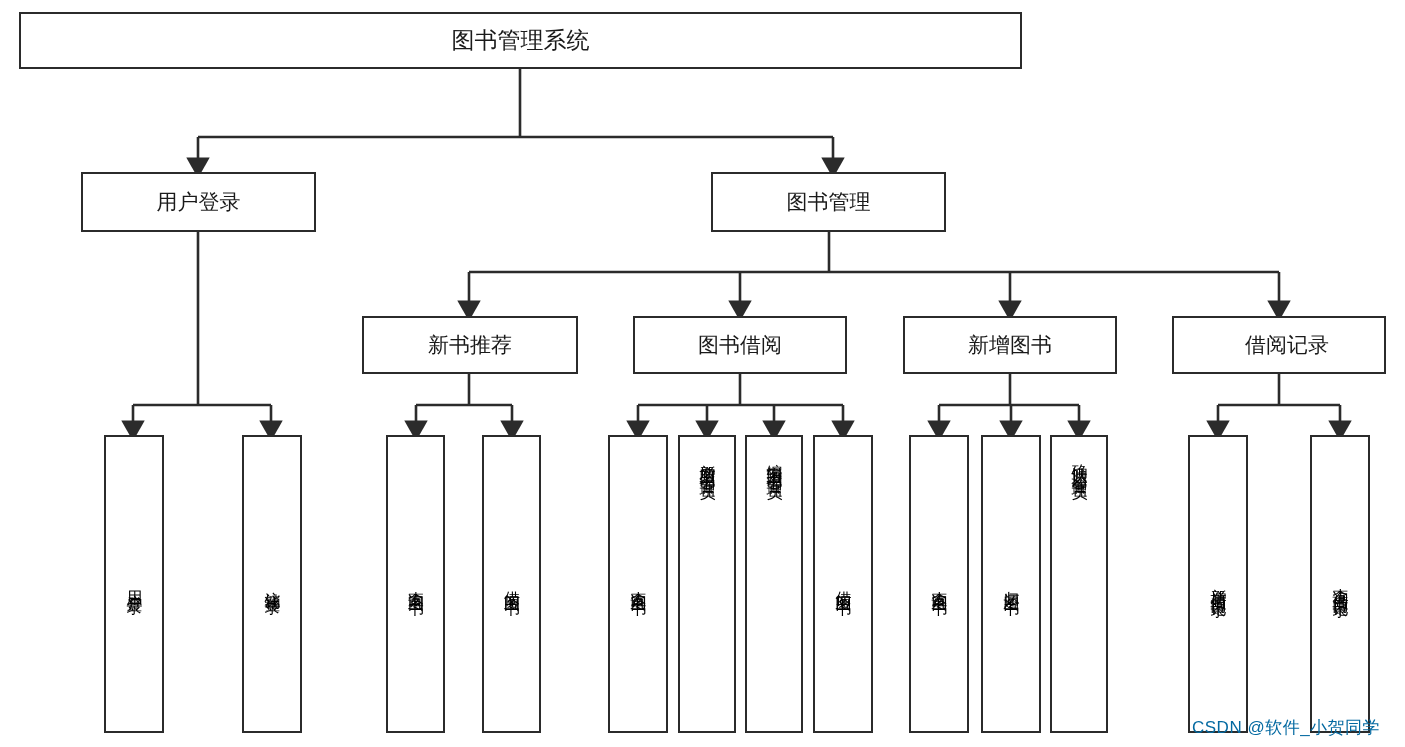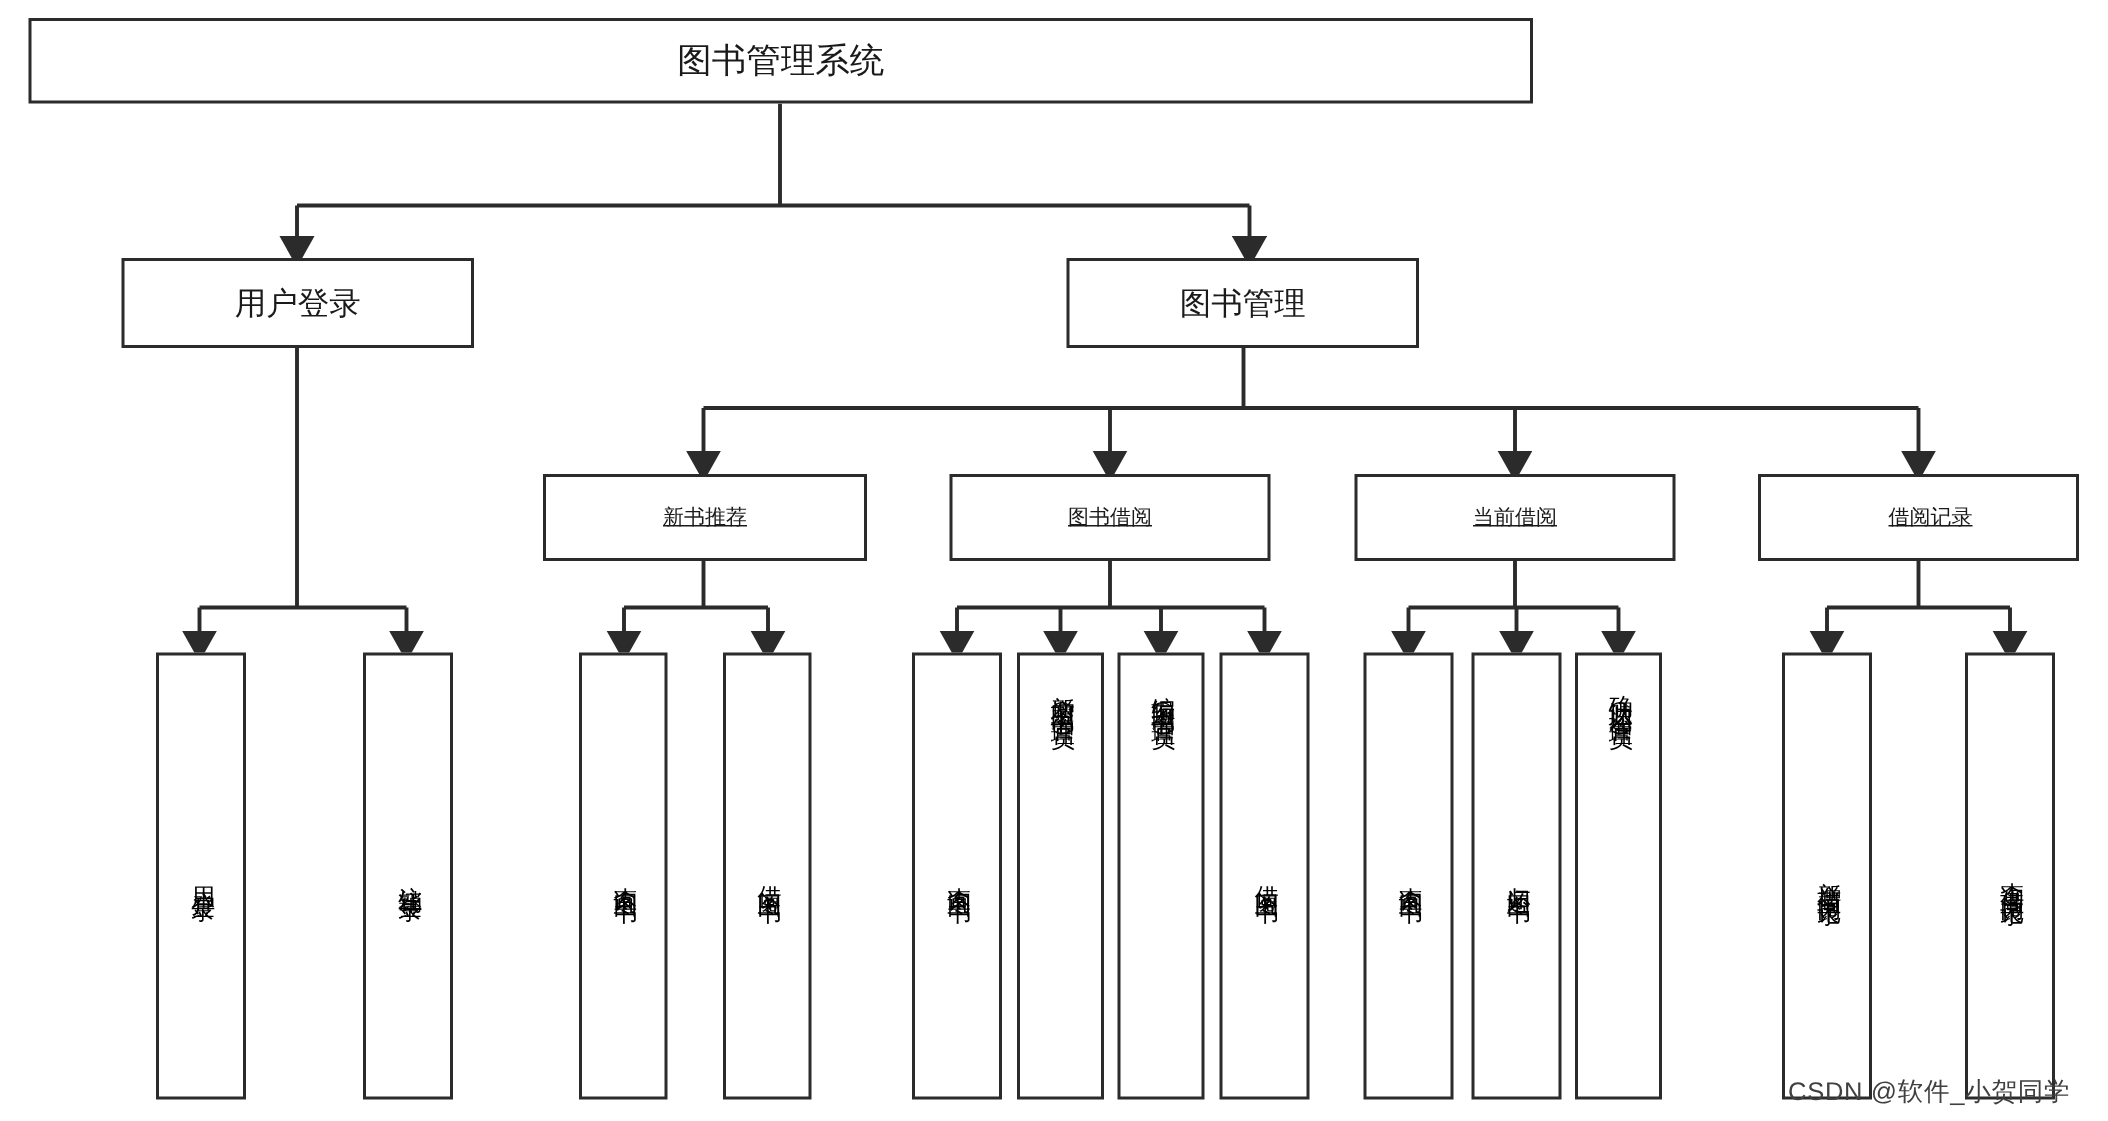--- a/index.html
+++ b/index.html
@@ -6,28 +6,28 @@
   body{width:1405px;height:747px;overflow:hidden;
        font-family:"Liberation Sans","DejaVu Sans",sans-serif;}
   #stage{position:relative;width:1405px;height:747px;background:#fff;}
   svg#wires{position:absolute;left:0;top:0;width:1405px;height:747px;}
 
   .node{position:absolute;box-sizing:border-box;background:#ffffff;
         border:2px solid #2b2b2b;display:flex;align-items:center;
         justify-content:center;color:#1a1a1a;text-align:right;}
   .node.root{font-size:23px;}
   .node.l2{font-size:21px;}
-  .node.l3{font-size:14px;text-decoration:underline;}
+  .node.l3{font-size:21px;}
   .vtext{writing-mode:vertical-rl;text-orientation:upright;
          letter-spacing:3px;white-space:nowrap;}
   .leafwrap{position:absolute;display:flex;align-items:flex-start;
             justify-content:center;padding-top:14px;box-sizing:border-box;
             background:#fff;border:2px solid #2b2b2b;}
   .leafwrap.mid{align-items:center;padding-top:0;}
-  .watermark{position:absolute;color:#404040;font-size:17px;
+  .watermark{position:absolute;color:#0369a1;font-size:17px;
              letter-spacing:.5px;white-space:nowrap;}
 </style>
 </head>
 <body>
 
 <div id="stage">
 
   <svg id="wires" viewBox="0 0 1405 747" xmlns="http://www.w3.org/2000/svg">
     <defs>
       <marker id="arw" markerWidth="9" markerHeight="9" refX="1" refY="4.5" orient="auto" markerUnits="strokeWidth">
@@ -89,21 +89,21 @@
     <span>图书管理</span>
   </div>
 
   <div class="node l3" style="left:362px;top:316px;width:216px;height:58px;">
     <span>新书推荐</span>
   </div>
   <div class="node l3" style="left:633px;top:316px;width:214px;height:58px;">
     <span>图书借阅</span>
   </div>
   <div class="node l3" style="left:903px;top:316px;width:214px;height:58px;">
-    <span>当前借阅</span>
+    <span>新增图书</span>
   </div>
   <div class="node l3" style="left:1172px;top:316px;width:214px;height:58px;padding-left:16px;">
     <span>借阅记录</span>
   </div>
 
   <div class="leafwrap mid" style="left:104px;top:435px;width:60px;height:298px;">
     <span class="vtext">用户登录</span>
   </div>
   <div class="leafwrap mid" style="left:242px;top:435px;width:60px;height:298px;">
     <span class="vtext">注销登录</span>

